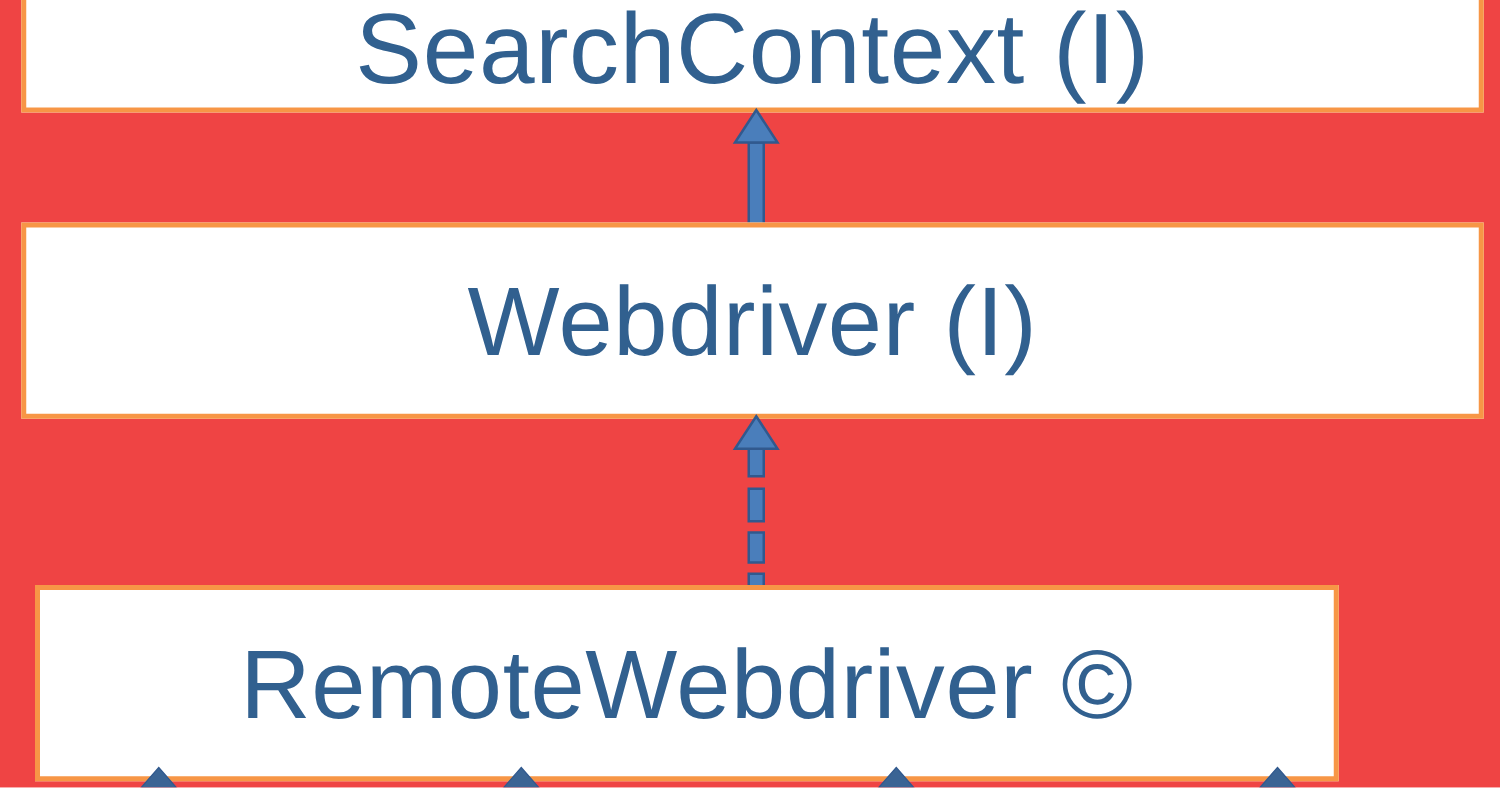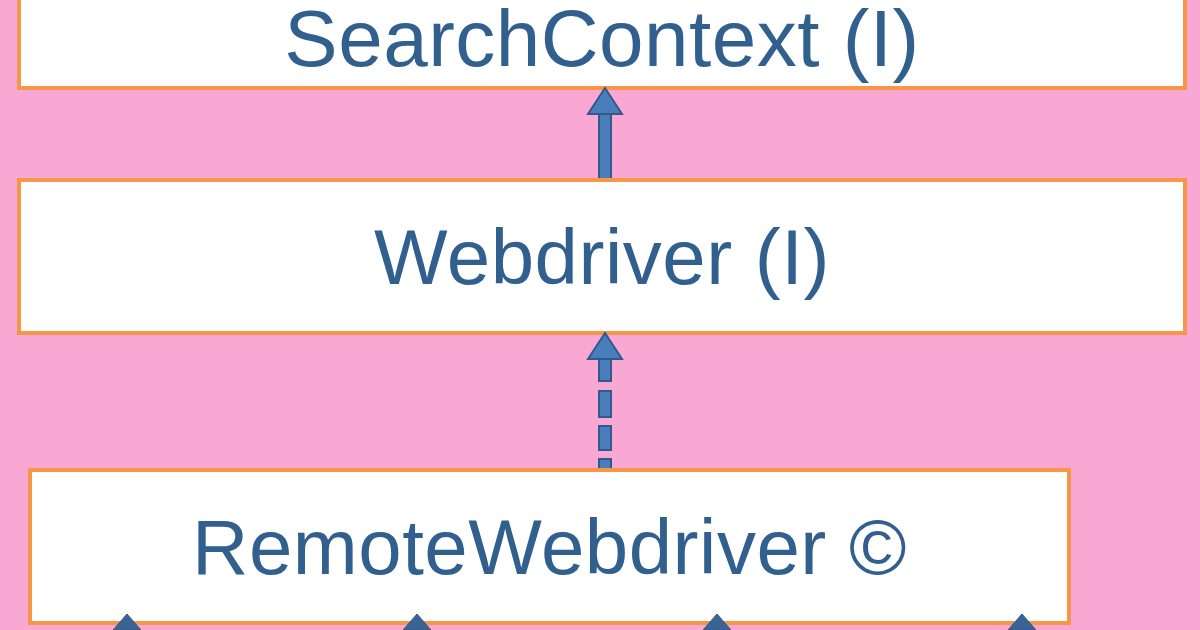--- a/index.html
+++ b/index.html
@@ -7,21 +7,21 @@
     padding: 0;
     background: #ffffff;
   }
   body {
     font-family: "Liberation Sans", sans-serif;
   }
   #canvas {
     position: relative;
     width: 1200px;
     height: 630px;
-    background: #f9a8d4;
+    background: #ef4444;
     overflow: hidden;
   }
 
   
   .uml-box {
     position: absolute;
     box-sizing: border-box;
     background: #ffffff;
     border: 4px solid #F79646;
     display: flex;

